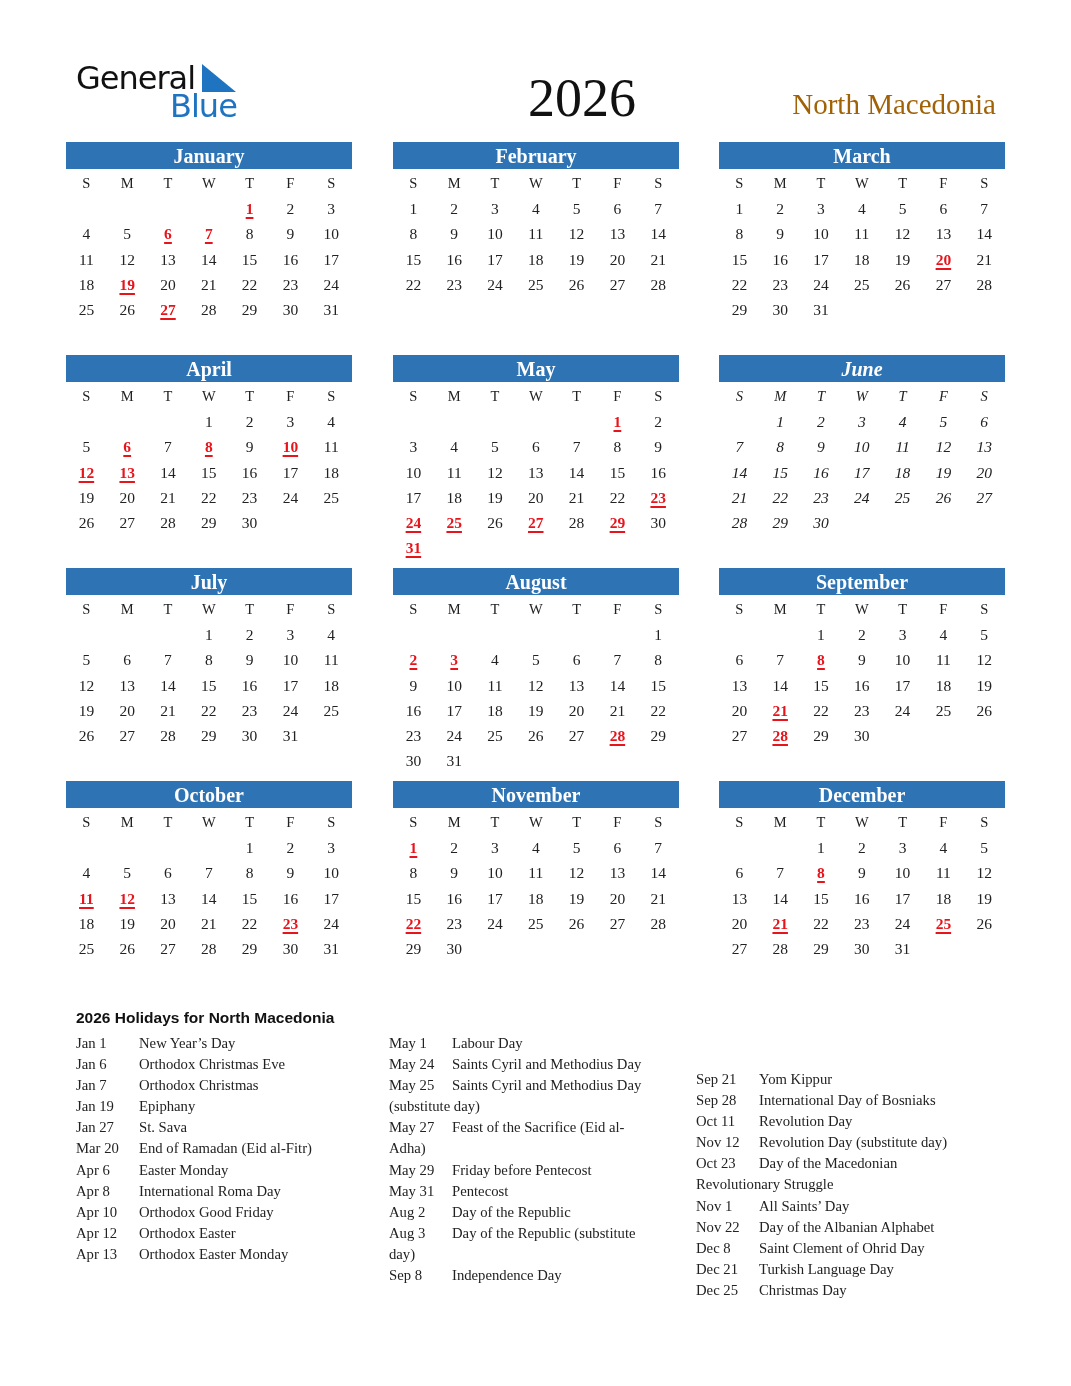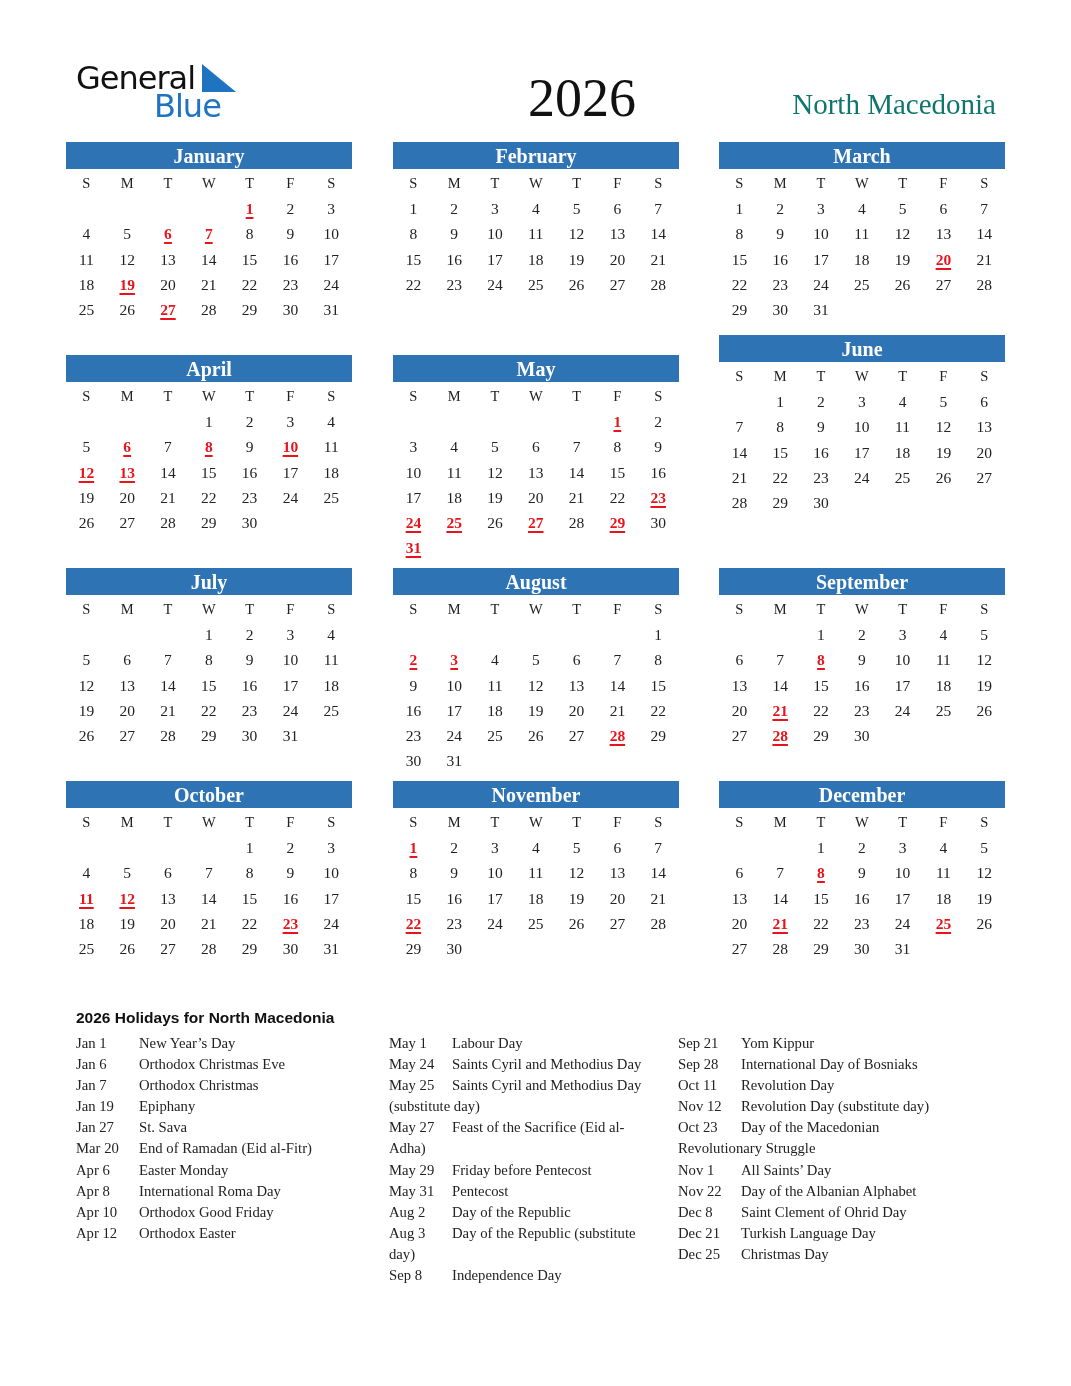--- a/index.html
+++ b/index.html
@@ -1,22 +1,22 @@
 <!DOCTYPE html>
 <html><head>
 <meta charset="utf-8">
 <style>
   html, body { margin:0; padding:0; background:#ffffff; }
   body { width:1071px; height:1386px; position:relative; overflow:hidden; font-family:"DejaVu Serif", serif; color:#222; }
   .logo { position:absolute; left:76px; top:60px; width:170px; height:70px; }
   .logo .general { position:absolute; left:0; top:0; font-family:"DejaVu Sans", sans-serif; font-size:32px; color:#111; letter-spacing:-1px; line-height:36px; }
-  .logo .blue { position:absolute; left:78px; top:28px; font-family:"DejaVu Sans", sans-serif; font-size:32px; color:#1f74c2; letter-spacing:-1px; line-height:36px; }
+  .logo .blue { position:absolute; left:94px; top:28px; font-family:"DejaVu Sans", sans-serif; font-size:32px; color:#1f74c2; letter-spacing:-1px; line-height:36px; }
   .logo .tri { position:absolute; left:126px; top:4px; width:0; height:0; border-left:34px solid #1f74c2; border-top:28px solid transparent; }
   .year { position:absolute; left:436px; top:68px; width:200px; text-align:right; font-family:"Liberation Serif", serif; font-size:54px; color:#111; line-height:60px; }
-  .country { position:absolute; left:740px; top:86px; width:256px; text-align:right; font-family:"Liberation Serif", serif; font-size:29px; color:#0f766e; line-height:36px; }
+  .country { position:absolute; left:740px; top:86px; width:256px; text-align:right; font-family:"Liberation Serif", serif; font-size:29px; color:#a16207; line-height:36px; }
   .month { position:absolute; width:286px; }
   .month .mhead { height:27px; background:#2e74b5; color:#fff; text-align:center; font-family:"Liberation Serif", serif; font-weight:bold; font-size:20px; line-height:28px; }
   .month .grid { display:grid; grid-template-columns:repeat(7, 40.8px); margin-top:2px; }
   .month .cell { height:25.2px; text-align:center; font-family:"Liberation Serif", serif; font-size:15.5px; line-height:25px; color:#222; }
   .month .wd { font-size:14.5px; }
   .month .hol { color:#e8141c; font-weight:bold; text-decoration:underline; text-decoration-thickness:2px; text-underline-offset:3px; }
   .hol-title { position:absolute; left:76px; top:1009px; font-family:"Liberation Sans", sans-serif; font-weight:bold; font-size:15.5px; color:#111; }
   .hcol { position:absolute; top:1033px; width:300px; font-family:"Liberation Serif", serif; font-size:14.7px; color:#222; line-height:21.1px; }
   .hrow { position:relative; }
   .hrow .d { display:inline-block; width:63px; }
@@ -249,21 +249,21 @@
         <div class="cell hol">24</div>
         <div class="cell hol">25</div>
         <div class="cell">26</div>
         <div class="cell hol">27</div>
         <div class="cell">28</div>
         <div class="cell hol">29</div>
         <div class="cell">30</div>
         <div class="cell hol">31</div>
       </div>
     </div>
-    <div class="month" style="left: 719px; top: 335px;">
+    <div class="month" style="left: 719px; top: 355px; font-style: italic;">
       <div class="mhead">June</div>
       <div class="grid">
         <div class="cell wd">S</div>
         <div class="cell wd">M</div>
         <div class="cell wd">T</div>
         <div class="cell wd">W</div>
         <div class="cell wd">T</div>
         <div class="cell wd">F</div>
         <div class="cell wd">S</div>
         <div class="cell"></div>
@@ -580,36 +580,37 @@
       <div class="hrow"><span class="d">Jan 1</span><span>New Year’s Day</span></div>
       <div class="hrow"><span class="d">Jan 6</span><span>Orthodox Christmas Eve</span></div>
       <div class="hrow"><span class="d">Jan 7</span><span>Orthodox Christmas</span></div>
       <div class="hrow"><span class="d">Jan 19</span><span>Epiphany</span></div>
       <div class="hrow"><span class="d">Jan 27</span><span>St. Sava</span></div>
       <div class="hrow"><span class="d">Mar 20</span><span>End of Ramadan (Eid al-Fitr)</span></div>
       <div class="hrow"><span class="d">Apr 6</span><span>Easter Monday</span></div>
       <div class="hrow"><span class="d">Apr 8</span><span>International Roma Day</span></div>
       <div class="hrow"><span class="d">Apr 10</span><span>Orthodox Good Friday</span></div>
       <div class="hrow"><span class="d">Apr 12</span><span>Orthodox Easter</span></div>
+      <div class="hrow"><span class="d">Apr 13</span><span>Orthodox Easter Monday</span></div>
     </div>
     <div class="hcol" style="left: 389px;">
       <div class="hrow"><span class="d">May 1</span><span>Labour Day</span></div>
       <div class="hrow"><span class="d">May 24</span><span>Saints Cyril and Methodius Day</span></div>
       <div class="hrow"><span class="d">May 25</span><span>Saints Cyril and Methodius Day</span></div>
       <div class="hrow">(substitute day)</div>
       <div class="hrow"><span class="d">May 27</span><span>Feast of the Sacrifice (Eid al-</span></div>
       <div class="hrow">Adha)</div>
       <div class="hrow"><span class="d">May 29</span><span>Friday before Pentecost</span></div>
       <div class="hrow"><span class="d">May 31</span><span>Pentecost</span></div>
       <div class="hrow"><span class="d">Aug 2</span><span>Day of the Republic</span></div>
       <div class="hrow"><span class="d">Aug 3</span><span>Day of the Republic (substitute</span></div>
       <div class="hrow">day)</div>
       <div class="hrow"><span class="d">Sep 8</span><span>Independence Day</span></div>
     </div>
-    <div class="hcol" style="left: 678px;">
+    <div class="hcol" style="left: 696px; margin-top: 36px;">
       <div class="hrow"><span class="d">Sep 21</span><span>Yom Kippur</span></div>
       <div class="hrow"><span class="d">Sep 28</span><span>International Day of Bosniaks</span></div>
       <div class="hrow"><span class="d">Oct 11</span><span>Revolution Day</span></div>
       <div class="hrow"><span class="d">Nov 12</span><span>Revolution Day (substitute day)</span></div>
       <div class="hrow"><span class="d">Oct 23</span><span>Day of the Macedonian</span></div>
       <div class="hrow">Revolutionary Struggle</div>
       <div class="hrow"><span class="d">Nov 1</span><span>All Saints’ Day</span></div>
       <div class="hrow"><span class="d">Nov 22</span><span>Day of the Albanian Alphabet</span></div>
       <div class="hrow"><span class="d">Dec 8</span><span>Saint Clement of Ohrid Day</span></div>
       <div class="hrow"><span class="d">Dec 21</span><span>Turkish Language Day</span></div>

